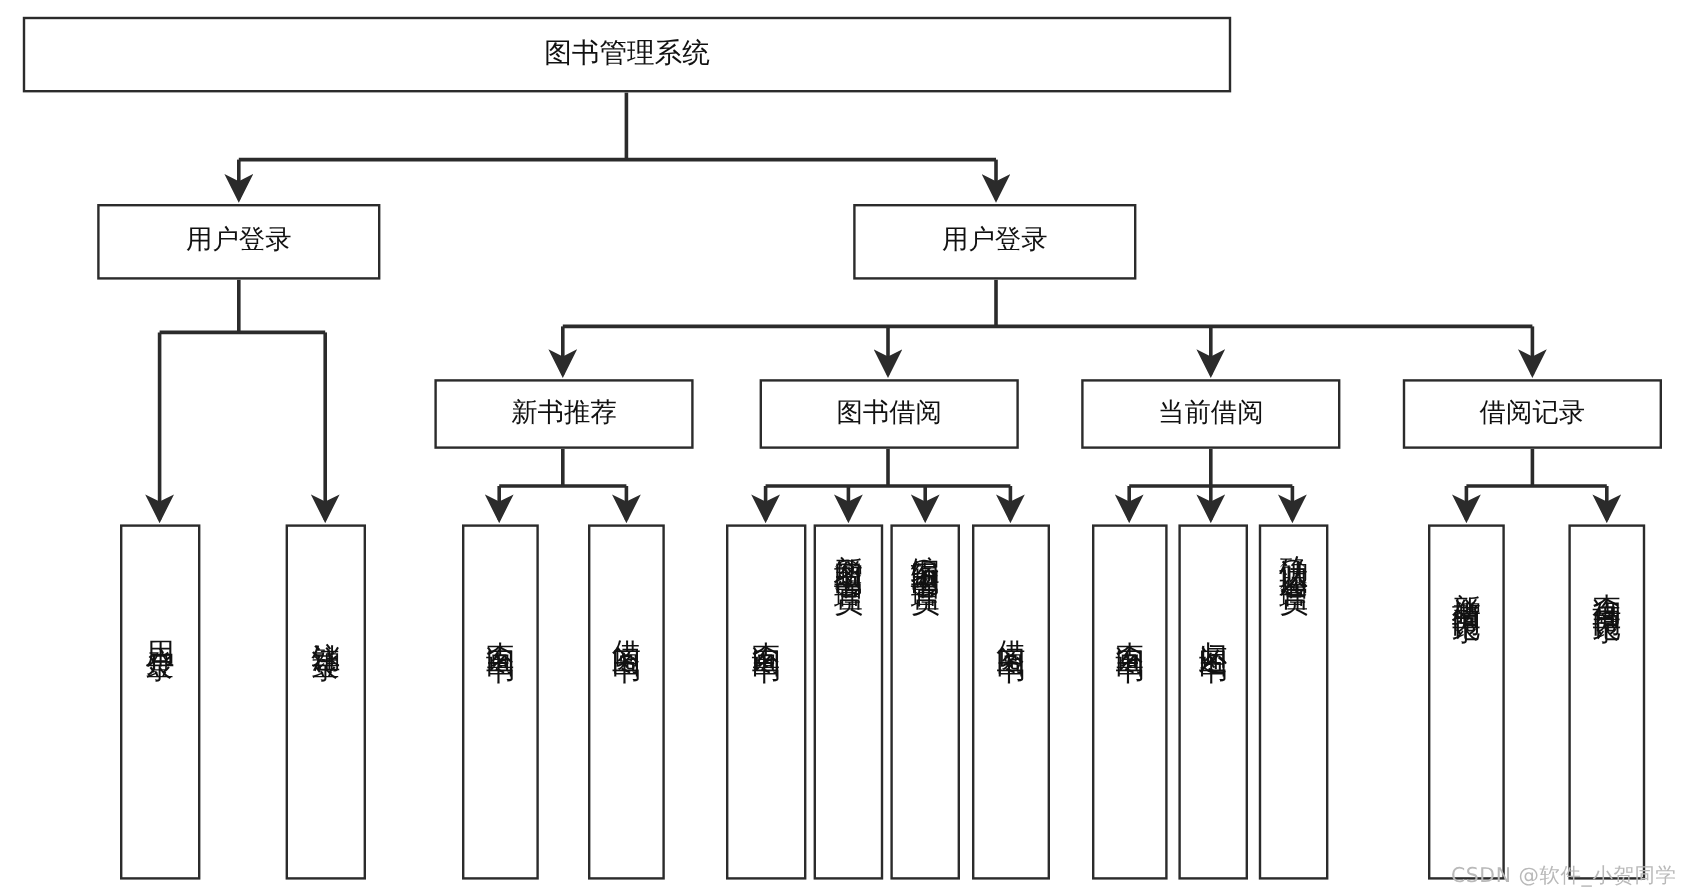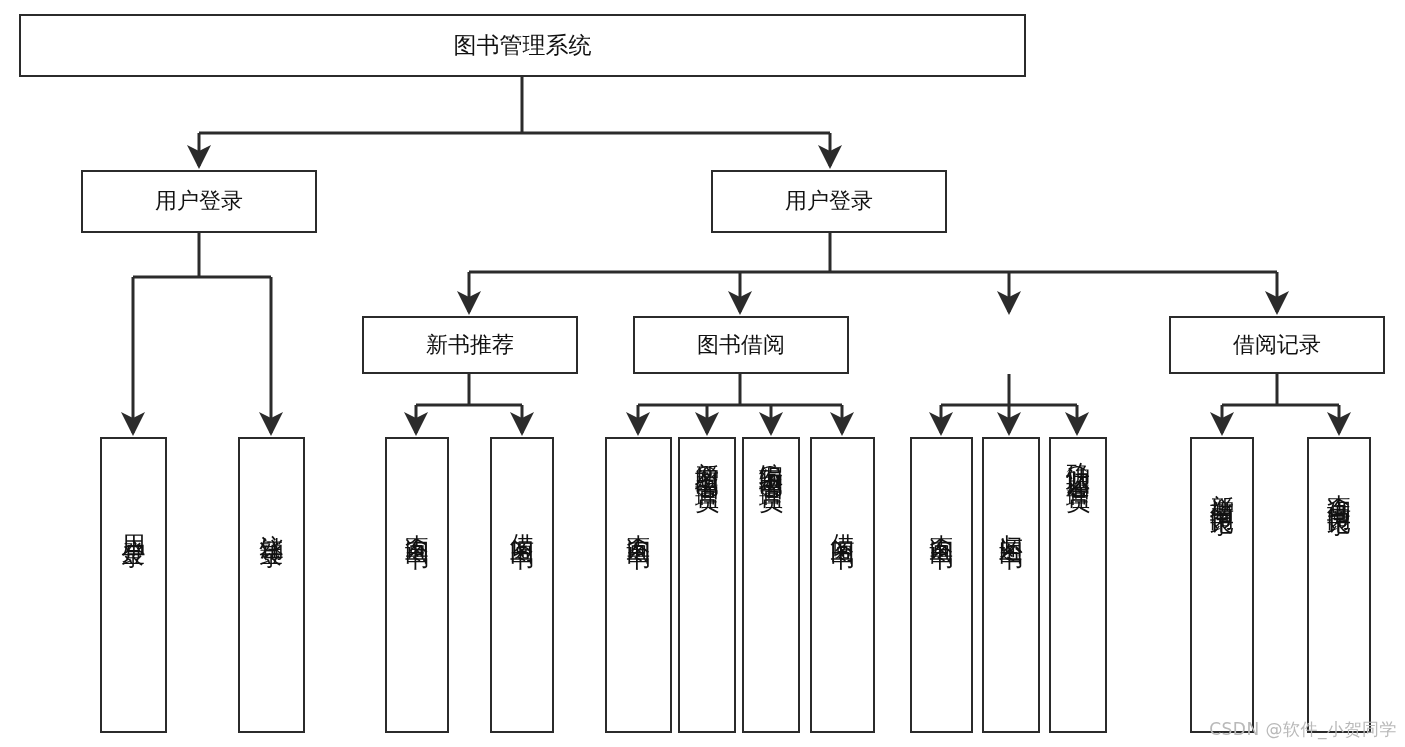--- a/index.html
+++ b/index.html
@@ -119,20 +119,21 @@
     </g>
   </svg>
 
   <div class="node h root" style="left:19px; top:14px; width:1007px; height:63px;">图书管理系统</div>
 
   <div class="node h" style="left:81px; top:170px; width:236px; height:63px;">用户登录</div>
   <div class="node h" style="left:711px; top:170px; width:236px; height:63px;">用户登录</div>
 
   <div class="node h" style="left:633px; top:316px; width:216px; height:58px;">图书借阅</div>
   <div class="node h" style="left:362px; top:316px; width:216px; height:58px;">新书推荐</div>
+  <div class="node h" style="left:901px; top:316px; width:216px; height:58px;">当前借阅</div>
   <div class="node h" style="left:1169px; top:316px; width:216px; height:58px;">借阅记录</div>
 
   <div class="node v" style="left:100px; top:437px; width:67px; height:296px; padding-top:76px;">
     <span class="vtext">用户登录</span>
   </div>
   <div class="node v" style="left:238px; top:437px; width:67px; height:296px; padding-top:76px;">
     <span class="vtext">注销登录</span>
   </div>
 
   <div class="node v" style="left:385px; top:437px; width:64px; height:296px; padding-top:76px;">

